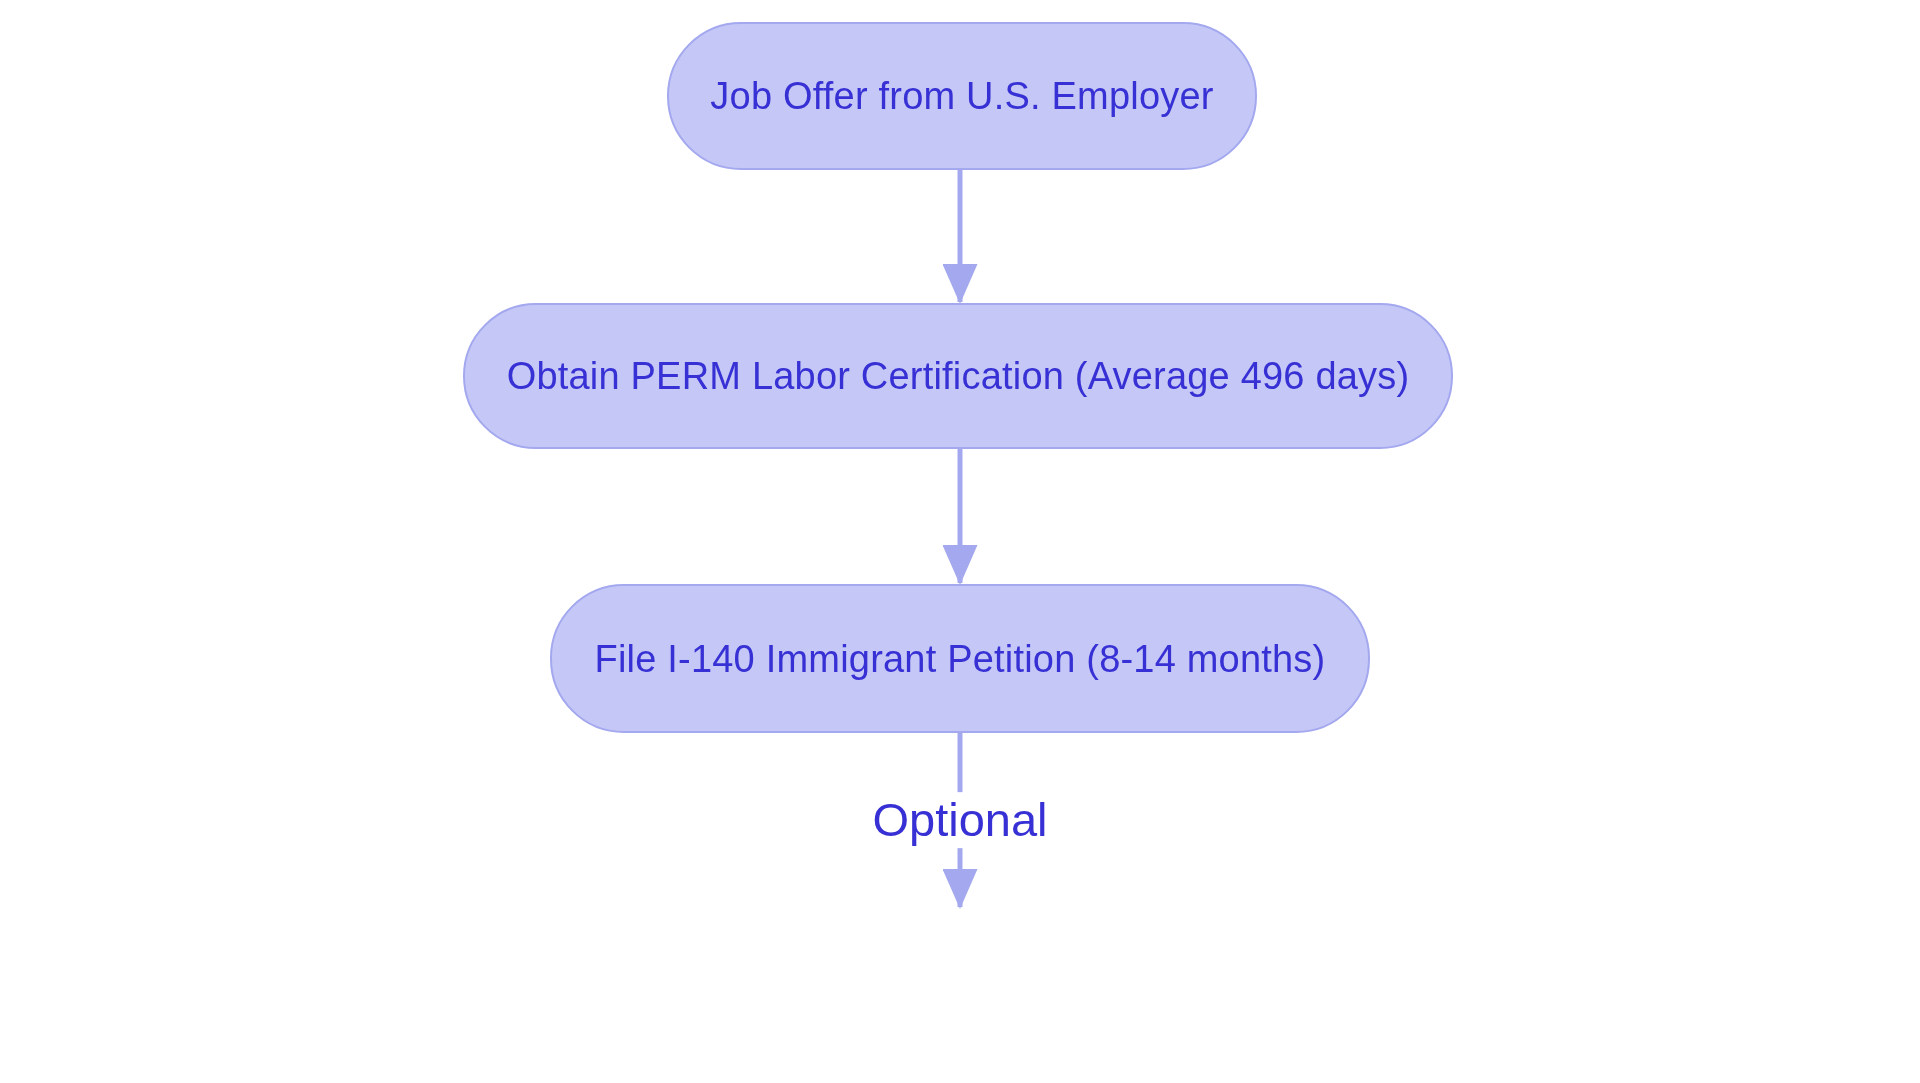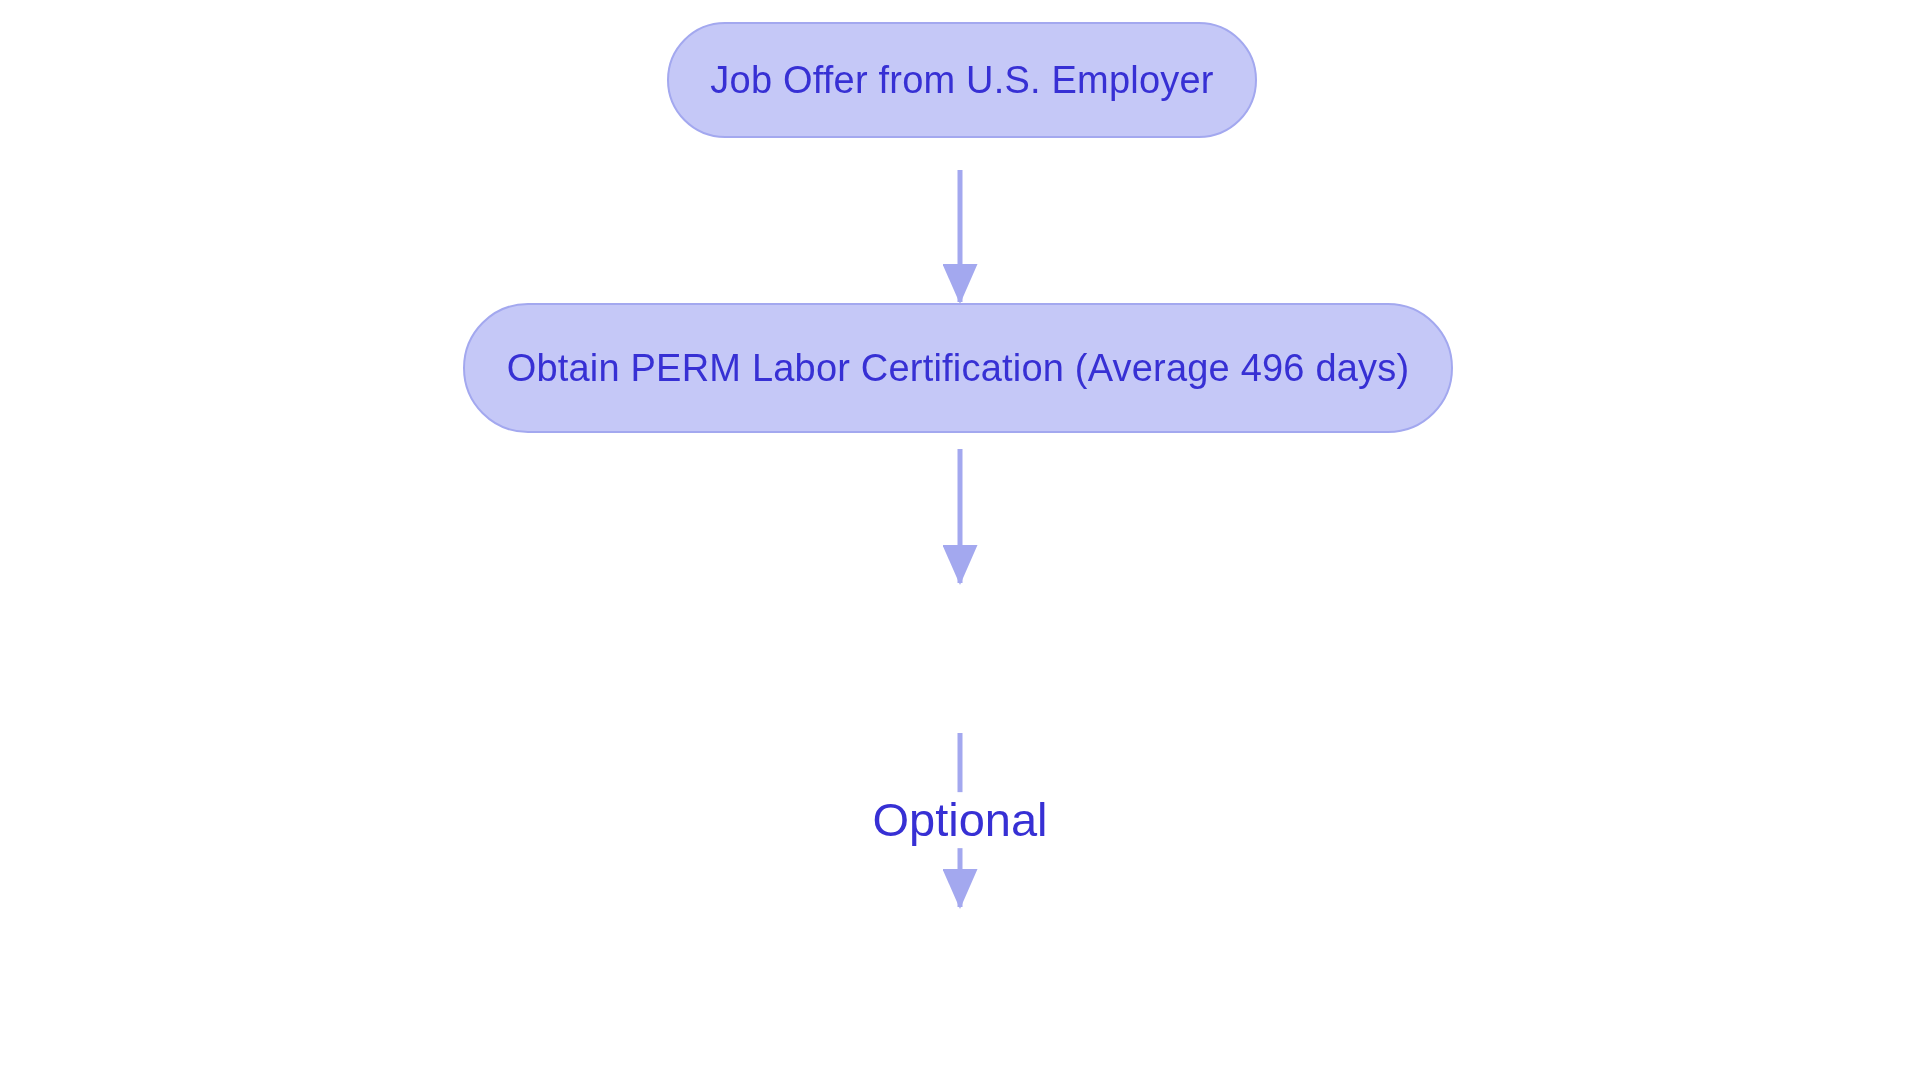--- a/index.html
+++ b/index.html
@@ -71,25 +71,28 @@
       </marker>
     </defs>
 
     <line x1="960" y1="170" x2="960" y2="302" stroke="#a3a8ef" stroke-width="5" marker-end="url(#arrowhead)"></line>
 
     <line x1="960" y1="449" x2="960" y2="583" stroke="#a3a8ef" stroke-width="5" marker-end="url(#arrowhead)"></line>
 
     <line x1="960" y1="733" x2="960" y2="907" stroke="#a3a8ef" stroke-width="5" marker-end="url(#arrowhead)"></line>
   </svg>
 
-  <div class="node" style="left:667px; top:22px; width:590px; height:116px;">
+  <div class="node" style="left:667px; top:22px; width:590px; height:148px;">
     <span class="node-label">Job Offer from U.S. Employer</span>
   </div>
 
-  <div class="node" style="left:463px; top:303px; width:990px; height:130px;align-items:center;">
+  <div class="node" style="left:463px; top:303px; width:990px; height:146px;align-items:center;">
     <span class="node-label">Obtain PERM Labor Certification (Average 496 days)</span>
   </div>
 
+  <div class="node" style="left:550px; top:584px; width:820px; height:149px;">
+    <span class="node-label">File I-140 Immigrant Petition (8-14 months)</span>
+  </div>
 
 
   <div class="edge-label" style="left:960px; top:820px;">Optional</div>
 
 </div>
 
 </body></html>

